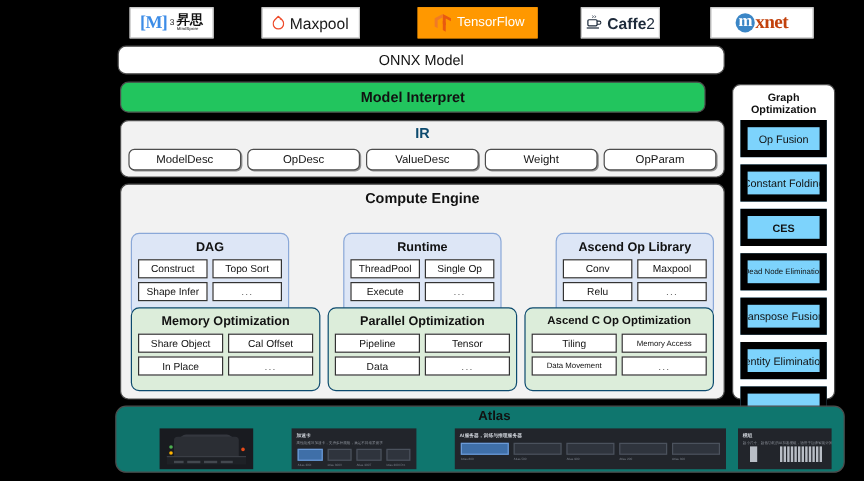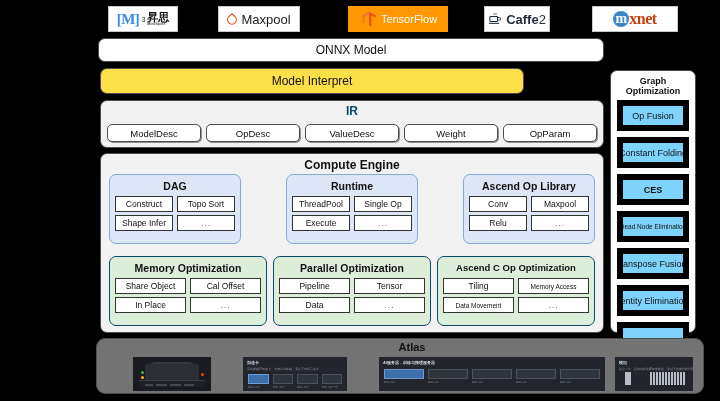--- a/index.html
+++ b/index.html
@@ -111,24 +111,24 @@
     width: 506px; height: 24px;
     display:flex; align-items:center; justify-content:center;
     font-size: 12px; color:#111;
     background:#ffffff;
   }
 
   
   .interpret-bar {
     position: absolute;
     left: 100px; top: 68px;
-    width: 424px; height: 26px;
-    background: #fde047;
+    width: 488px; height: 26px;
+    background: #22c55e;
     display:flex; align-items:center; justify-content:center;
-    font-size: 12px; color:#111;
+    font-size: 12px; color:#111;font-weight:bold;
   }
 
   
   .ir-block {
     position: absolute;
     left: 100px; top: 100px;
     width: 504px; height: 48px;
     background: #f2f2f2;
   }
   .ir-title {
@@ -168,21 +168,21 @@
     font-weight: bold;
     color:#111;
     margin-top: 4px;
   }
   .ce-row {
     position: absolute;
     left: 8px; right: 8px;
     display: flex;
     justify-content: space-between;
   }
-  .ce-row-1 { top: 20px; gap: 45px; }
+  .ce-row-1 { top: 40px; gap: 45px; }
   .ce-row-2 { top: 102px; }
 
   .group {
     width: 158px;
     height: 70px;
     border-radius: 7px;
     box-sizing: border-box;
     padding: 0 6px;
     position: relative;
   }
@@ -247,21 +247,21 @@
   }
   .go-item.bold { font-weight: bold; }
   .go-item.tiny { font-size: 6.5px; }
   .go-item.dots { color:#555; letter-spacing: 1px; }
 
   
   .atlas {
     position: absolute;
     left: 96px; top: 338px;
     width: 608px; height: 56px;
-    background: #737373;
+    background: #0f766e;
     border-radius: 9px;
     padding-left: 24px;
   }
   .atlas-title {
     text-align:center;
     font-size: 11px;
     font-weight: bold;
     color: #111;
     padding-top: 2px;
     line-height: 1.2;

